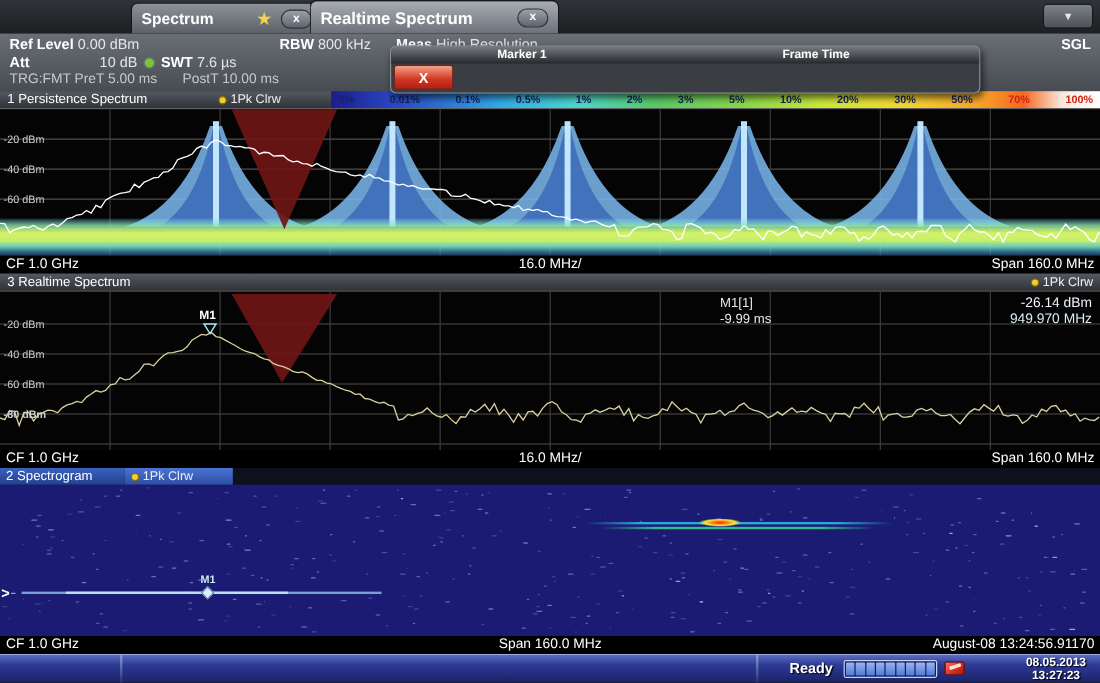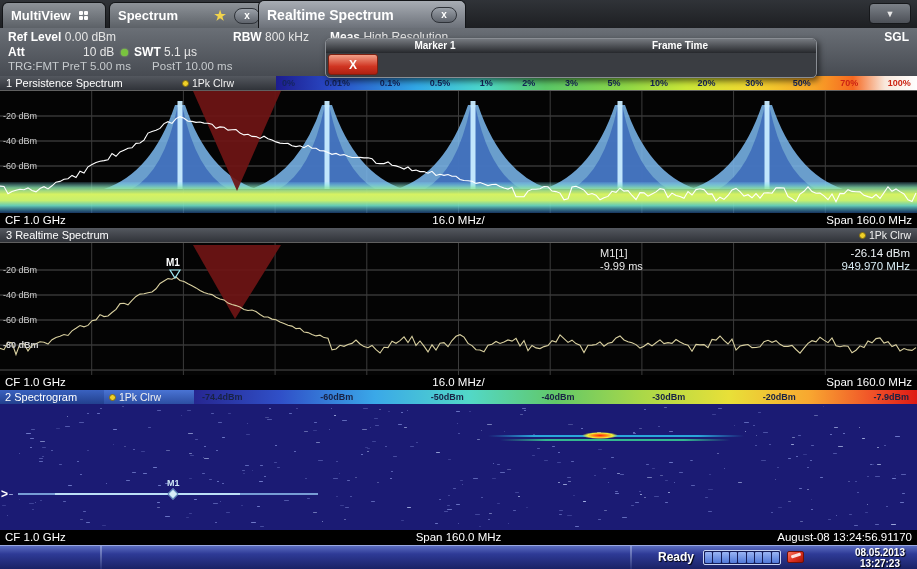--- a/index.html
+++ b/index.html
@@ -102,29 +102,20 @@
   .rt-marker-level{position:absolute;right:7px;top:247px;color:#eef4f8;font-size:11.5px;z-index:6;}
   .rt-marker-freq{position:absolute;right:7px;top:260px;color:#d8ecf4;font-size:11.5px;z-index:6;}
   .hdr-trace-right{margin-left:auto;padding-right:6px;}
 </style>
 </head>
 <body>
 
 <div id="screen">
 
   <div class="tabbar">
-    <div class="tab" style="left:2px;width:104px;">
-      <span>MultiView</span>
-      <span class="gridicon">
-          <i></i>
-          <i></i>
-          <i></i>
-          <i></i>
-        </span>
-    </div>
     <div class="tab" style="left:109px;width:160px;">
       <span>Spectrum</span>
       <span class="star" style="margin-left:auto;">★</span>
       <span class="xbtn">x</span>
     </div>
     <div class="tab active" style="left:258px;width:208px;">
       <span>Realtime Spectrum</span>
       <span class="xbtn" style="margin-left:auto;">x</span>
     </div>
     <div class="ddbtn">
@@ -143,21 +134,21 @@
     </div>
     <div class="srow" style="left:330px;top:2px;">
       <span class="lab">Meas</span>
       <span class="val">High Resolution</span>
     </div>
     <div class="srow" style="left:8px;top:17px;">
       <span class="lab">Att</span>
       <span class="val" style="margin-left:55px;">10 dB</span>
       <span class="led"></span>
       <span class="lab">SWT</span>
-      <span class="val">5.1 µs</span>
+      <span class="val">7.6 µs</span>
     </div>
     <div class="srow dim" style="left:8px;top:32px;">
       <span>TRG:FMT PreT 5.00 ms</span>
       <span style="margin-left:18px;">PostT 10.00 ms</span>
     </div>
     <div class="sgl">SGL</div>
   </div>
 
   <div class="mdlg">
     <div class="mdlg-h">
@@ -313,29 +304,20 @@
 
   <div class="phdr" style="top:390px;background:#0e1020;">
     <div class="sg-title">
       <span>2 Spectrogram</span>
     </div>
     <div class="sg-trace">
       <span class="tracelab">
         <span class="dot"></span>
         <span>1Pk Clrw</span>
       </span>
-    </div>
-    <div class="sgscale">
-      <span>-74.4dBm</span>
-        <span>-60dBm</span>
-      <span>-50dBm</span>
-        <span>-40dBm</span>
-      <span>-30dBm</span>
-        <span>-20dBm</span>
-      <span>-7.9dBm</span>
     </div>
   </div>
 
   <div class="sgram">
     <div id="speckles">
         <div class="spk" style="left: 544px; top: 56px; width: 4px; background: rgb(126, 138, 216); opacity: 0.35;"></div>
         <div class="spk" style="left: 477px; top: 35px; width: 3px; background: rgb(184, 198, 240); opacity: 0.53;"></div>
         <div class="spk" style="left: 226px; top: 108px; width: 4px; background: rgb(126, 138, 216); opacity: 0.37;"></div>
         <div class="spk" style="left: 453px; top: 84px; width: 3px; background: rgb(126, 138, 216); opacity: 0.53;"></div>
         <div class="spk" style="left: 758px; top: 8px; width: 3px; background: rgb(126, 138, 216); opacity: 0.41;"></div>

